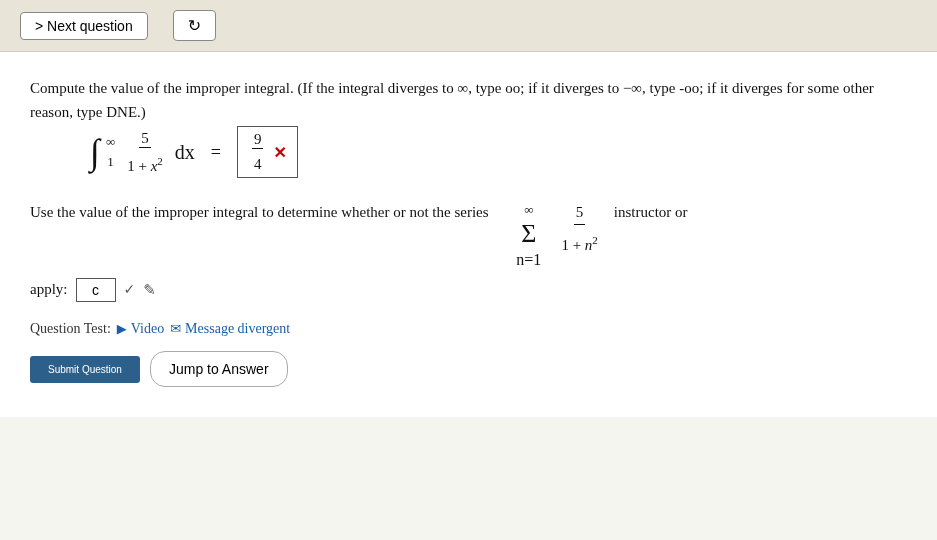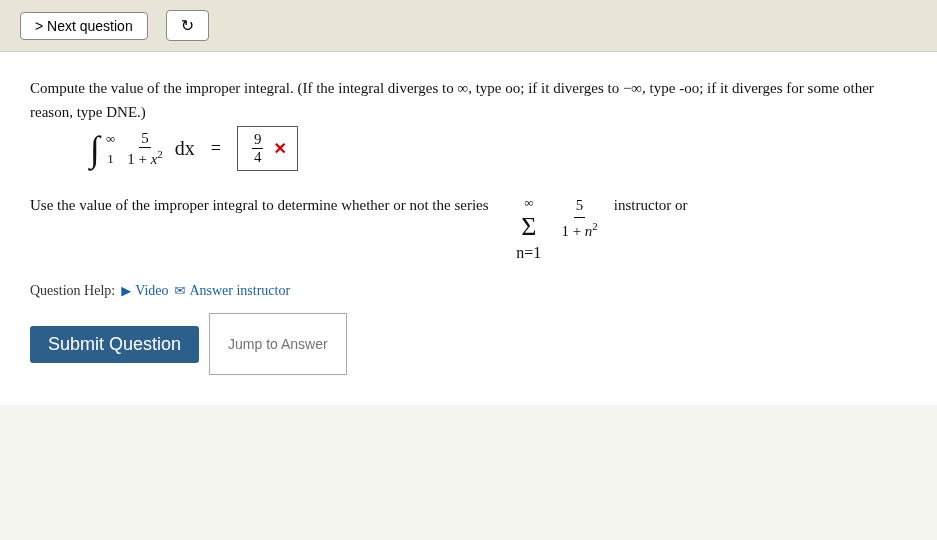--- a/index.html
+++ b/index.html
@@ -10,21 +10,21 @@
       min-height: 540px;
       font-size: 15px;
       color: #111;
     }
 
     .top-bar {
       background: #e8e4d8;
       padding: 10px 20px;
       display: flex;
       align-items: center;
-      gap: 18px;
+      gap: 25px;
       border-bottom: 1px solid #ccc;
     }
 
     .btn-next-question {
       border: 1px solid #888;
       background: #fff;
       padding: 5px 14px;
       border-radius: 4px;
       cursor: pointer;
       font-size: 14px;
@@ -106,20 +106,21 @@
     .fraction .num {
       border-bottom: 1.5px solid #111;
       padding: 0 2px;
       text-align: center;
       font-size: 15px;
     }
 
     .fraction .den {
       padding: 0 2px;
       font-size: 15px;
+      margin-top: 7px;
     }
 
     .dx-text {
       font-size: 20px;
       margin-left: 2px;
     }
 
     .equals {
       font-size: 18px;
       margin: 0 6px;
@@ -233,31 +234,31 @@
       align-items: center;
       gap: 10px;
     }
 
     .btn-submit {
       background: #2c5f8a;
       color: #fff;
       border: none;
       padding: 8px 18px;
       border-radius: 3px;
-      font-size: 18px;
+      font-size: 10px;
       cursor: pointer;
       font-family: Arial, sans-serif;
     }
 
     .btn-jump {
       background: #fff;
-      color: #737373;
+      color: #000000;
       border: 1px solid #aaa;
-      padding: 22px 18px;
-      border-radius: 0;
+      padding: 9px 18px;
+      border-radius: 15px;
       font-size: 14px;
       cursor: pointer;
       font-family: Arial, sans-serif;
     }
 
     sup { font-size: 11px; vertical-align: super; }
   </style>
 </head>
 <body>
 
@@ -307,31 +308,39 @@
         <span class="sigma-top" style="font-size:13px;">∞</span>
         <span class="sigma-symbol">Σ</span>
         <span class="sigma-bottom" style="font-size:16px;">n=1</span>
       </span>
       <span class="fraction" style="margin:0 4px;">
         <span class="num">5</span>
         <span class="den">1 + <i>n</i><sup>2</sup></span>
       </span>
       <span>instructor or</span>
     </div>
+    <div class="apply-line">
+      <span>apply:</span>
+      <input class="input-field" type="text" value="c" style="">
+      <span class="check-mark">✓</span>
+      <button class="pencil-icon-btn">
+        <span>✎</span>
+      </button>
+    </div>
   </div>
 
   <div class="question-help">
-    <span>Question Help:</span>
+    <span>Question Test:</span>
     <a class="help-link" href="#">
       <span style="font-size:13px; color:#1a5fa8;">▶</span>
       <span>Video</span>
     </a>
     <a class="help-link" href="#">
       <span style="font-size:13px;">✉</span>
-      <span>Answer instructor</span>
+      <span>Message divergent</span>
     </a>
   </div>
 
   <div class="buttons-row">
     <button class="btn-submit">Submit Question</button>
     <button class="btn-jump">Jump to Answer</button>
   </div>
 
 </div>
 

